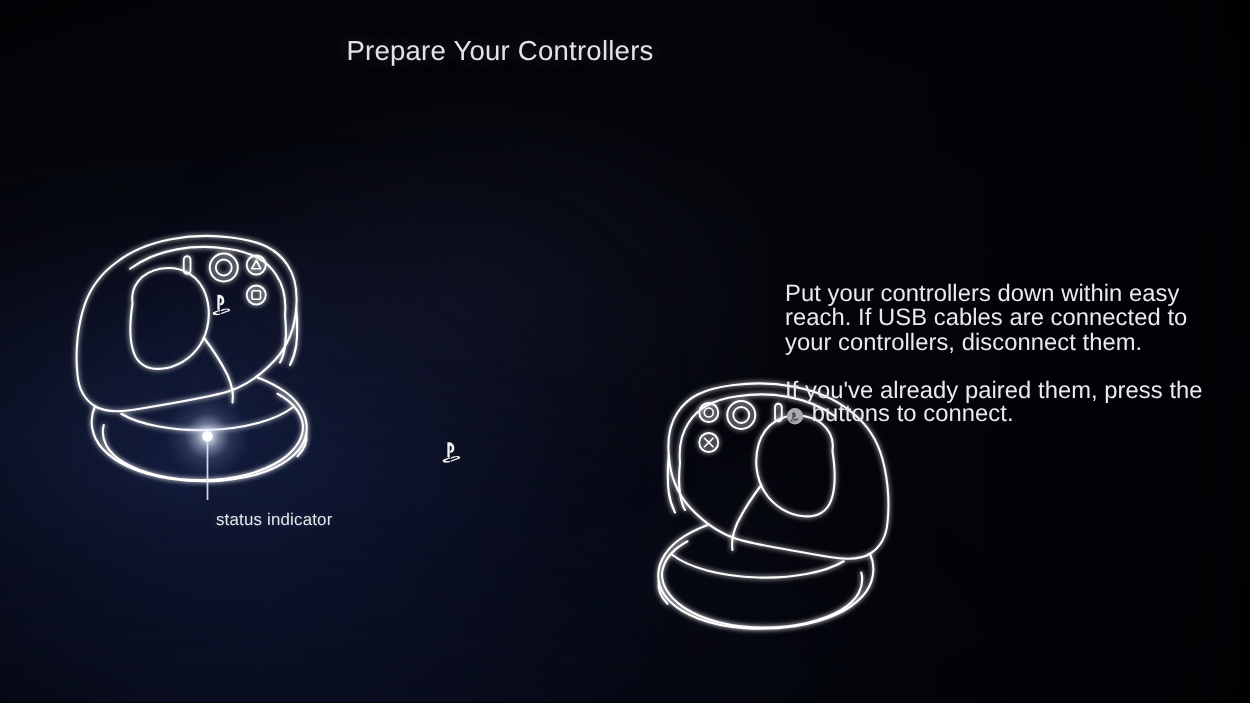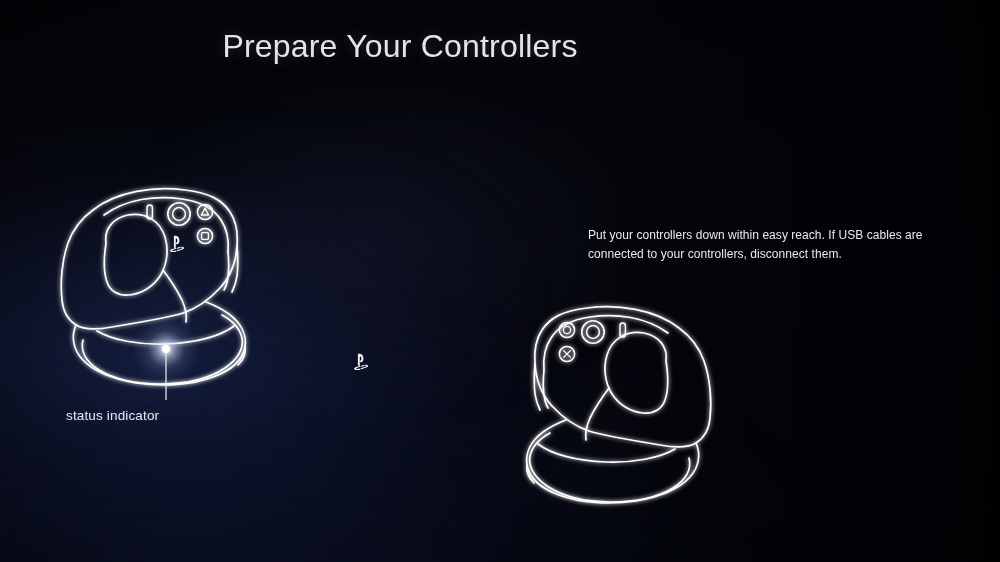--- a/index.html
+++ b/index.html
@@ -75,56 +75,56 @@
   }
 
   
   #title {
     position: absolute;
     left: 0;
     top: 28px;
     width: 800px;
     text-align: center;
     color: #e3e4e8;
-    font-size: 32px;
+    font-size: 22px;
     font-weight: 400;
     letter-spacing: 0.2px;
     text-shadow: 0 0 14px rgba(190,200,230,0.25);
   }
 
   
   #illustration {
     position: absolute;
     left: 0;
     top: 0;
     width: 1000px;
     height: 562px;
   }
 
   
   #status-caption {
     position: absolute;
     left: 66px;
     top: 408px;
     width: 200px;
-    text-align: left;
+    text-align: right;
     color: #e7e8ec;
     font-size: 13.5px;
     letter-spacing: 0.15px;
     text-shadow: 0 0 8px rgba(180,190,220,0.25);
   }
 
   
   #copy {
     position: absolute;
-    left: 588px;
+    left: 628px;
     top: 226px;
     width: 350px;
     color: #e9eaee;
-    font-size: 12px;
+    font-size: 19px;
     line-height: 19.3px;
     letter-spacing: 0.05px;
   }
   #copy p {
     margin: 0 0 19px 0;
   }
   #copy p:last-child { margin-bottom: 0; }
 
   .ps-btn {
     display: inline-block;
@@ -336,15 +336,23 @@
                  L 58,148 C 50,151 42,152 35,152 C 26,152 22,150 22,147 C 22,144 26,142 33,140
                  L 58,132 L 58,121 Z"></path>
       </g>
     </g>
   </svg>
 
   <div id="status-caption" style="color: rgb(231, 232, 236);">status indicator</div>
 
   <div id="copy" style="color: rgb(233, 234, 238);">
       <p>Put your controllers down within easy reach. If USB cables are connected to your controllers, disconnect them.</p>
+      <p>If you've already paired them, press the <span class="ps-btn"><svg viewBox="0 0 32 32" xmlns="http://www.w3.org/2000/svg">
+            <circle cx="16" cy="16" r="15" fill="#a9aab0"></circle>
+            <g fill="#2a2b31" transform="translate(7.4,8.2) scale(0.108)">
+              <path d="M 37,8 L 37,120 L 55,126 L 55,40 C 55,35 58,32 62,34 C 68,37 70,44 70,52 C 70,66 65,73 58,72 L 58,88 C 75,91 90,80 90,52 C 90,26 78,13 56,7 Z"></path>
+              <path d="M 64,134 L 99,121 C 104,119 110,119 114,121 C 118,123 118,126 113,128 L 64,146 L 64,157 L 122,136 C 130,133 134,128 134,123 C 134,117 128,113 117,112 C 106,111 92,113 80,117 L 64,123 Z"></path>
+              <path d="M 22,133 C 8,137 1,143 1,150 C 1,158 12,163 31,163 C 40,163 50,162 58,159 L 58,148 C 50,151 42,152 35,152 C 26,152 22,150 22,147 C 22,144 26,142 33,140 L 58,132 L 58,121 Z"></path>
+            </g>
+          </svg></span> buttons to connect.</p>
     </div>
 
 </div>
 
 </body></html>

